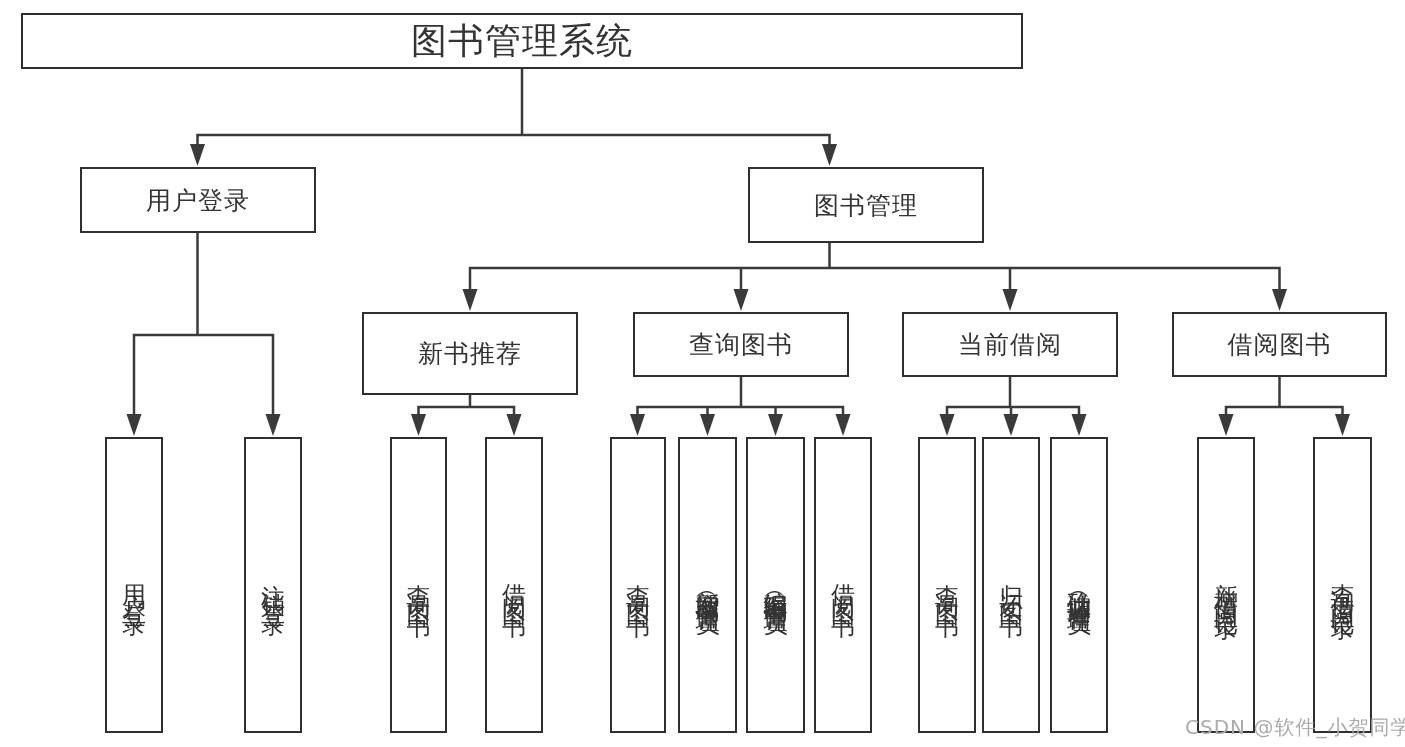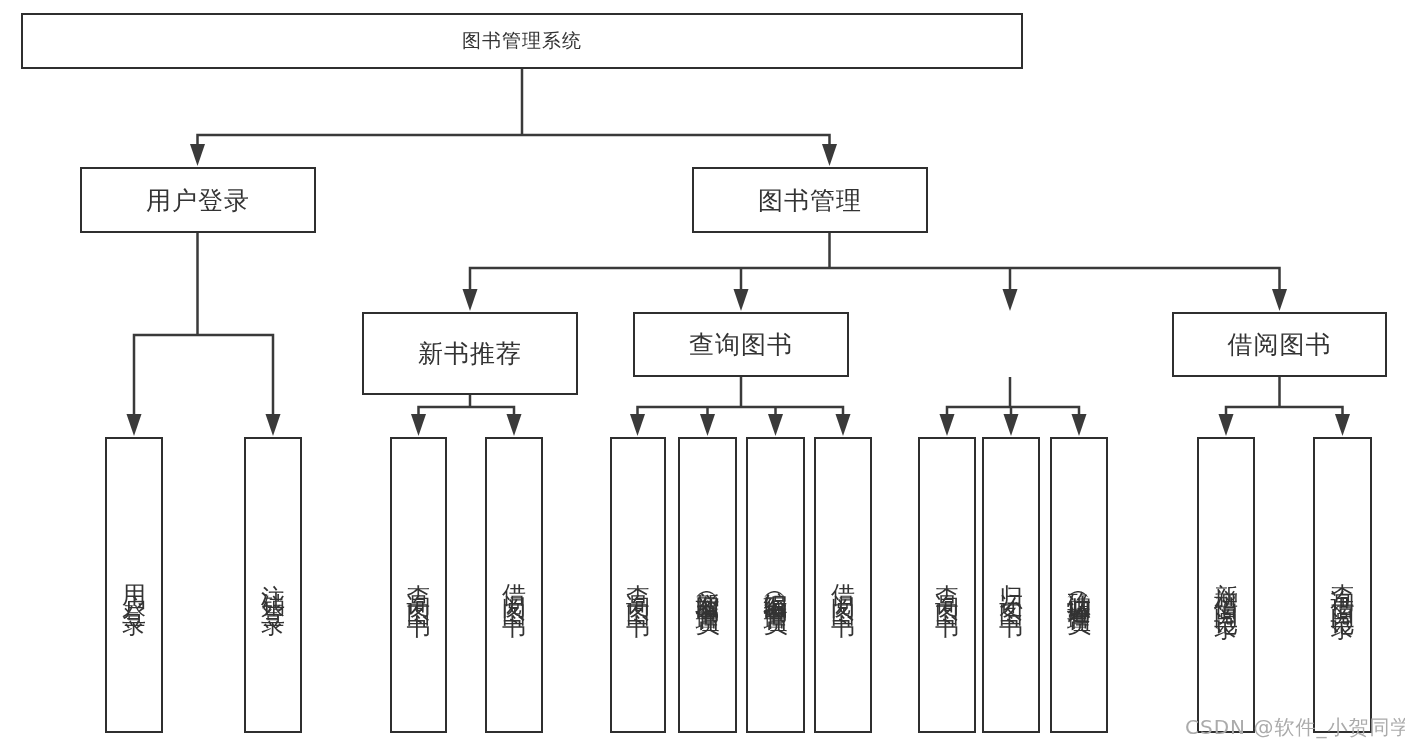--- a/index.html
+++ b/index.html
@@ -9,21 +9,21 @@
   body{font-family:"DejaVu Sans","Liberation Sans",sans-serif;}
   .stage{position:relative;width:1405px;height:747px;background:var(--bg);overflow:hidden;}
   .wires{position:absolute;left:0;top:0;width:1405px;height:747px;pointer-events:none;}
   .wires line,.wires polyline{stroke:var(--line);stroke-width:2.5;fill:none;}
   .wires polygon{fill:var(--line);stroke:none;}
   .node{
     position:absolute;box-sizing:border-box;border:2.5px solid var(--border);
     background:#fff;display:flex;align-items:center;justify-content:center;
     color:var(--text);
   }
-  .node.root .lbl{font-size:19px;letter-spacing:1px;}
+  .node.root .lbl{font-size:36px;letter-spacing:1px;}
   .node.l1 .lbl,.node.l2 .lbl{font-size:25px;letter-spacing:1px;}
   .node.v .lbl{
     writing-mode:vertical-rl;text-orientation:mixed;
     font-size:24px;letter-spacing:10px;line-height:1;white-space:nowrap;
   }
   .node.v.mid .lbl{letter-spacing:7px;}
   .node.v.tight .lbl{letter-spacing:3px;}
   .watermark{
     position:absolute;left:1185px;top:714px;font-size:20px;color:var(--muted);
     letter-spacing:1px;white-space:nowrap;z-index:5;
@@ -86,29 +86,32 @@
     </g>
   </svg>
 
   <div class="node root" style="left:21px;top:13px;width:1002px;height:56px">
     <span class="lbl">图书管理系统</span>
   </div>
 
   <div class="node l1" style="left:80px;top:167px;width:236px;height:66px">
     <span class="lbl">用户登录</span>
   </div>
-  <div class="node l1" style="left:692px;top:167px;width:236px;height:66px">
+  <div class="node l1" style="left:748px;top:167px;width:236px;height:76px">
     <span class="lbl">图书管理</span>
   </div>
 
   <div class="node l2" style="left:362px;top:312px;width:216px;height:83px">
     <span class="lbl">新书推荐</span>
   </div>
   <div class="node l2" style="left:633px;top:312px;width:216px;height:65px">
     <span class="lbl">查询图书</span>
+  </div>
+  <div class="node l2" style="left:902px;top:312px;width:216px;height:65px">
+    <span class="lbl">当前借阅</span>
   </div>
   <div class="node l2" style="left:1172px;top:312px;width:215px;height:65px">
     <span class="lbl">借阅图书</span>
   </div>
 
   <div class="node v" style="left:105px;top:437px;width:58px;height:296px">
     <span class="lbl">用户登录</span>
   </div>
   <div class="node v" style="left:244px;top:437px;width:58px;height:296px">
     <span class="lbl">注销登录</span>

